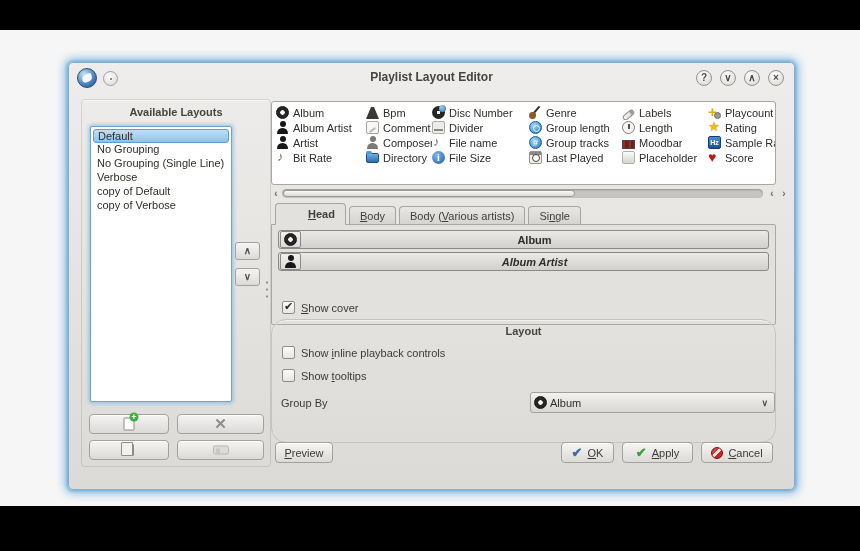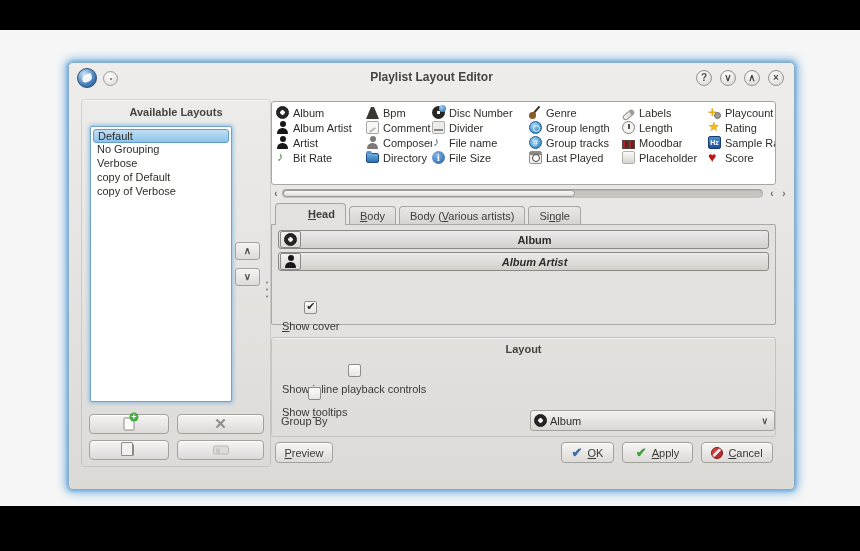--- a/index.html
+++ b/index.html
@@ -130,26 +130,26 @@
   .rt-1 { top:5px; } .rt-2 { top:27px; }
   .rt-iconbox { width:21px; height:17px; margin-left:1px; border:1px solid #8b8985; border-radius:2px;
     background:linear-gradient(#f2f1ef,#dcdad7); display:flex; align-items:center; justify-content:center; }
   .rt-iconbox .tk-icon { margin:0; }
   .rt-label { flex:1; text-align:center; font-weight:bold; color:#2e2d2a; }
   .rt-label.italic { font-style:italic; }
 
   .checkbox { position:relative; width:13px; height:13px; background:linear-gradient(#fdfdfc,#e7e5e2);
     border:1px solid #8e8c88; border-radius:2px; flex:none; }
   .checkbox.checked::after { content:"\2714"; position:absolute; left:1px; top:-2px; font-size:11px; color:#2c2b28; }
-  .cb-row { position:absolute; display:flex; align-items:center; gap:6px; color:#3b3a36;flex-direction:column; }
+  .cb-row { position:absolute; display:flex; align-items:center; gap:6px; color:#3b3a36; }
   .cb-showcover { left:10px; top:76px; }
 
   
-  .group-box { position:absolute; left:202px; top:274px; width:505px; height:100px;
-    border:1px solid #c6c4c0; border-radius:3px; box-shadow:inset 0 1px 0 rgba(255,255,255,.55); }
+  .group-box { position:absolute; left:202px; top:256px; width:505px; height:124px;
+    border:1px solid #c6c4c0; border-radius:15px; box-shadow:inset 0 1px 0 rgba(255,255,255,.55); }
   .gb-title { position:absolute; top:5px; width:100%; text-align:center; font-weight:bold; color:#45443f; }
   .gb-cb-1 { left:10px; top:26px; } .gb-cb-2 { left:10px; top:49px; }
   .groupby-label { position:absolute; left:9px; top:77px; color:#3b3a36; }
   .combo { position:absolute; left:258px; top:72px; width:245px; height:21px; border:1px solid #a3a19d; border-radius:3px;
     background:linear-gradient(#f3f2f0,#d9d7d4); display:flex; align-items:center; padding:0 6px 0 3px; }
   .combo .tk-icon { margin-right:3px; }
   .combo-value { flex:1; color:#2e2d2a; }
   .combo-arrow { color:#55534f; font-size:9px; font-weight:bold; }
 
   
@@ -182,20 +182,21 @@
       <span class="winbtn">∧</span>
       <span class="winbtn">×</span>
     </div>
   </div>
 
   <div class="left-panel">
     <div class="left-title">Available Layouts</div>
     <div class="layout-list" id="layout-list">
         <div class="layout-item selected">Default</div>
         <div class="layout-item">No Grouping</div>
+        <div class="layout-item">No Grouping (Single Line)</div>
         <div class="layout-item">Verbose</div>
         <div class="layout-item">copy of Default</div>
         <div class="layout-item">copy of Verbose</div>
       </div>
     <div class="mini-btn btn-up">∧</div>
     <div class="mini-btn btn-down">∨</div>
     <div class="lp-btn lp-a lp-r1">
         <span class="lp-ic ic-newdoc"></span>
       </div>
     <div class="lp-btn lp-b lp-r1">

